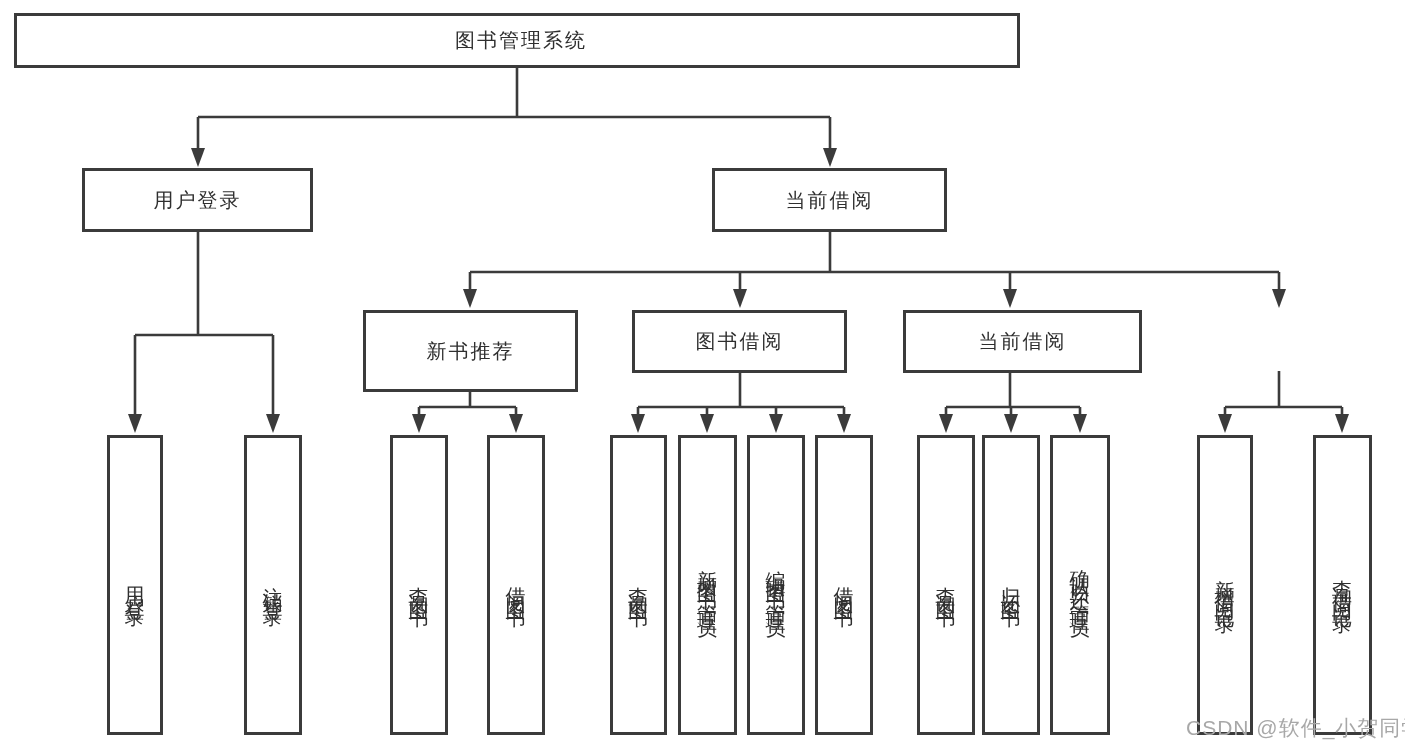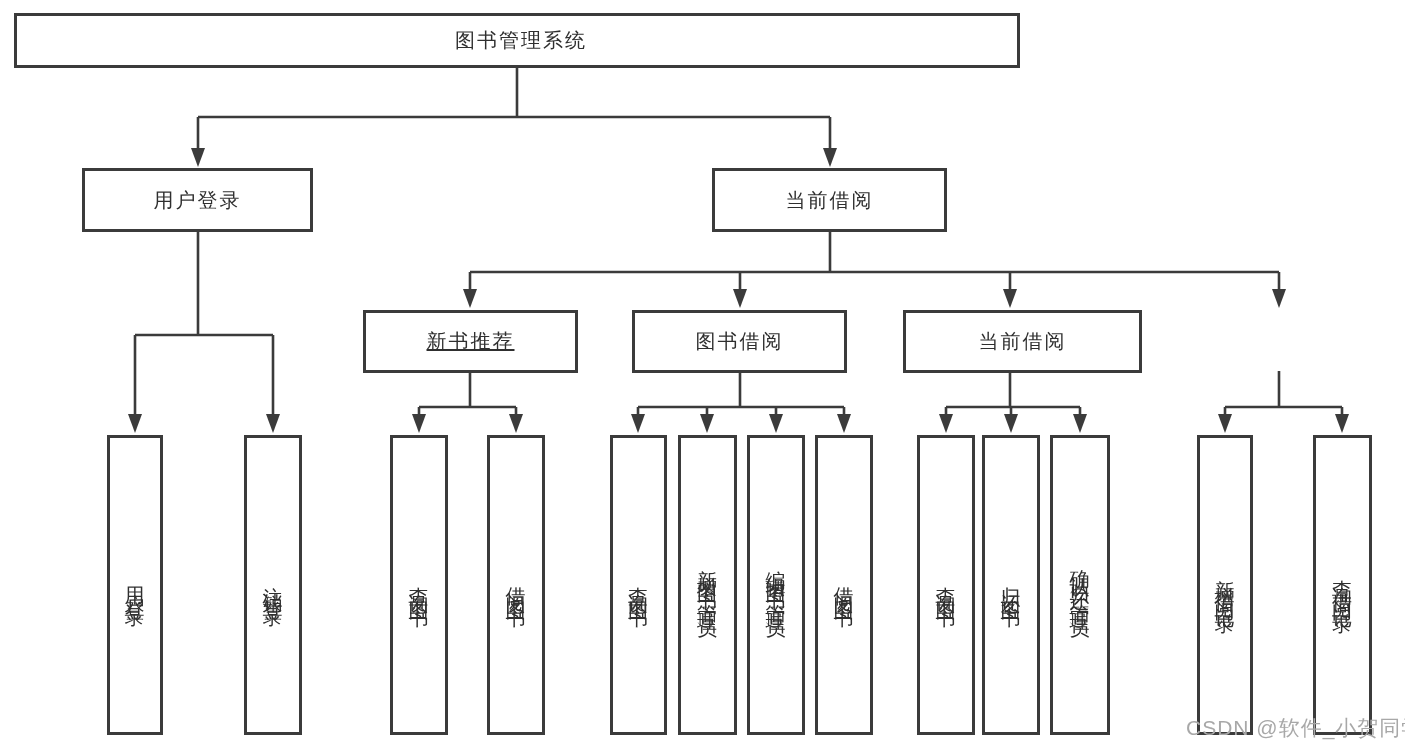--- a/index.html
+++ b/index.html
@@ -130,21 +130,21 @@
     <span>图书管理系统</span>
   </div>
 
   <div class="node h" style="left:82px; top:168px; width:231px; height:64px;">
     <span>用户登录</span>
   </div>
   <div class="node h" style="left:712px; top:168px; width:235px; height:64px;">
     <span>当前借阅</span>
   </div>
 
-  <div class="node h" style="left:363px; top:310px; width:215px; height:63px;text-decoration:underline;">
+  <div class="node h" style="left:363px; top:310px; width:215px; height:82px;">
     <span>新书推荐</span>
   </div>
   <div class="node h" style="left:632px; top:310px; width:215px; height:63px;">
     <span>图书借阅</span>
   </div>
   <div class="node h" style="left:903px; top:310px; width:239px; height:63px;">
     <span>当前借阅</span>
   </div>
 
   <div class="node v" style="left:107px; top:435px; width:56px; height:300px;">

